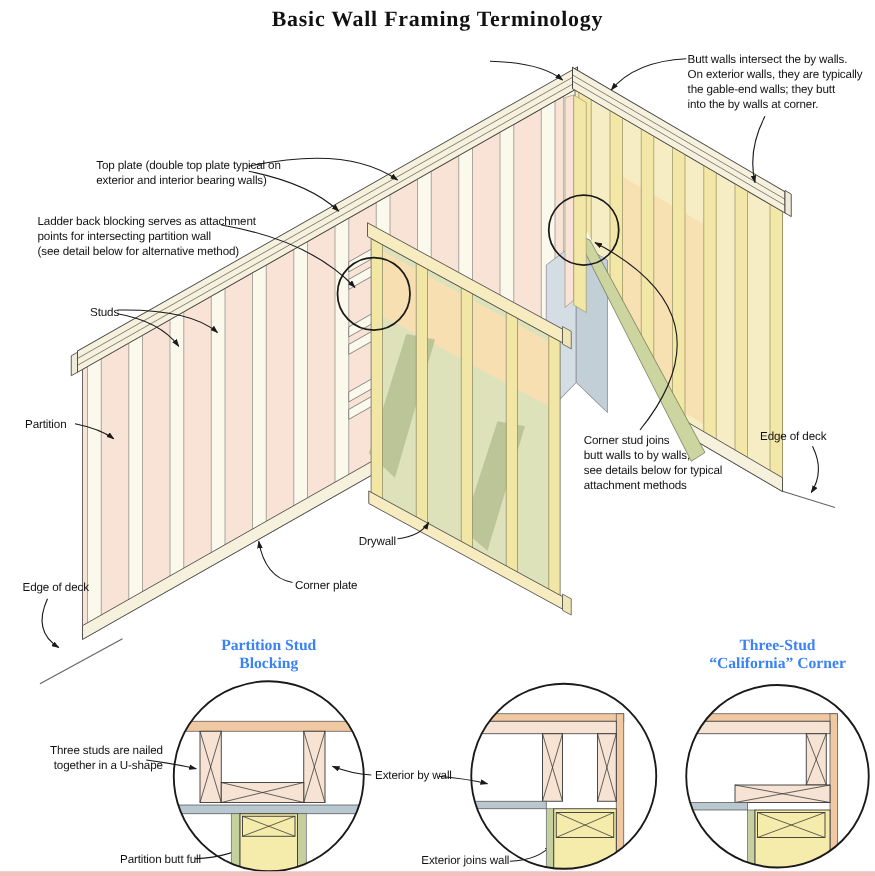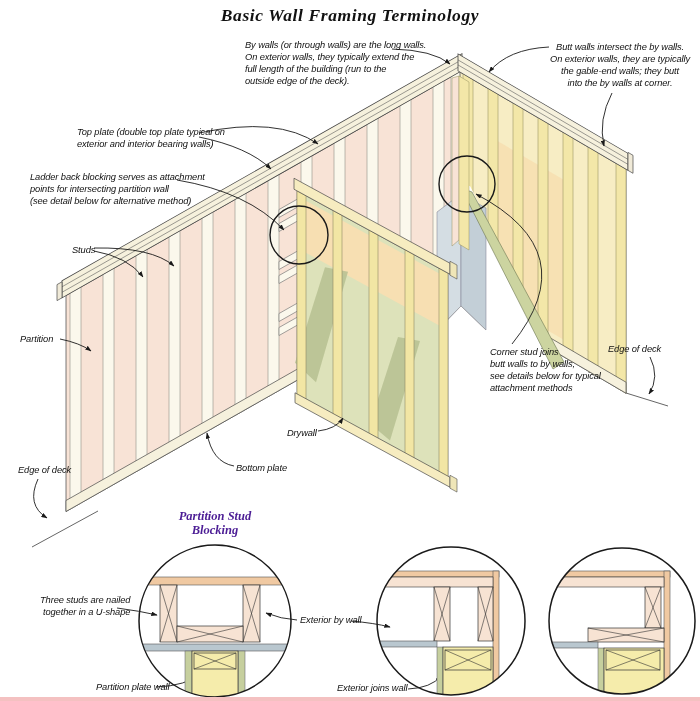--- a/index.html
+++ b/index.html
@@ -1,26 +1,26 @@
 <!DOCTYPE html>
 <html style="--sheathing-pink: #f8e3d6; --stud-cream: #fbf8ec; --plate-cream: #f6f1dd; --wall-yellow: #f7edc4; --stud-yellow: #f3e7a8; --partition-green: #dde2ba; --brace-green: #ccd4a0; --drywall-blue-light: #d4dde3; --drywall-blue-dark: #c3cfd7; --sheathing-orange: #f0c9a2; --detail-pink: #f7e3d3; --detail-yellow: #f5ecab; --detail-green-strip: #c6cf9e; --detail-drywall: #b9c7cf; --bottom-rule: #f4c1c1;"><head>
 <meta charset="utf-8">
 <style>
   html,body{margin:0;padding:0;background:#fff;}
   #stage{position:relative;width:700px;height:701px;background:#fff;overflow:hidden;
-         font-family:"Liberation Sans",sans-serif;font-style:italic;}
+         font-family:"Liberation Sans",sans-serif;}
   #art{position:absolute;left:0;top:0;}
   .main-title{position:absolute;left:0;top:5px;width:100%;text-align:center;
     font-family:"Liberation Serif",serif;font-weight:bold;font-size:17.5px;
     letter-spacing:0.6px;color:#111;}
   .lbl{position:absolute;font-size:9.3px;line-height:1.3;color:#111;
     letter-spacing:-0.1px;white-space:pre-line;}
-  .lbl.right{text-align:center;}
+  .lbl.right{text-align:left;}
   .detail-title{position:absolute;font-family:"Liberation Serif",serif;font-weight:bold;
-    font-size:12.5px;line-height:1.15;text-align:center;white-space:pre-line;color:#4c1d95;}
+    font-size:12.5px;line-height:1.15;text-align:center;white-space:pre-line;color:#3b82f6;}
   
   .f-sheath{fill:var(--sheathing-pink)}
   .f-studc{fill:var(--stud-cream)}
   .f-plate{fill:var(--plate-cream)}
   .f-wally{fill:var(--wall-yellow)}
   .f-study{fill:var(--stud-yellow)}
   .f-part{fill:var(--partition-green)}
   .f-brace{fill:var(--brace-green)}
   .f-dwl{fill:var(--drywall-blue-light)}
   .f-dwd{fill:var(--drywall-blue-dark)}
@@ -226,45 +226,43 @@
         <line x1="660" y1="650" x2="606" y2="670" stroke="#333" stroke-width="0.6"></line>
       </g>
       <circle cx="622" cy="621" r="73" fill="none" stroke="#1a1a1a" stroke-width="1.5"></circle>
     </g>
 
     <rect x="0" y="697" width="700" height="4" class="f-rule"></rect>
   </svg>
 
   <div class="main-title">Basic Wall Framing Terminology</div>
 
-  <div class="lbl" style="left:245px;top:39px;">By walls (or through walls) are the long walls.
-On exterior walls, they typically extend the
-full length of the building (run to the
-outside edge of the deck).</div>
   <div class="lbl right" style="right:10px;top:41px;">Butt walls intersect the by walls.
 On exterior walls, they are typically
 the gable-end walls; they butt
 into the by walls at corner.</div>
   <div class="lbl" style="left:77px;top:126px;">Top plate (double top plate typical on
 exterior and interior bearing walls)</div>
   <div class="lbl" style="left:30px;top:171px;">Ladder back blocking serves as attachment
 points for intersecting partition wall
 (see detail below for alternative method)</div>
   <div class="lbl" style="left:72px;top:244px;">Studs</div>
   <div class="lbl" style="left:20px;top:333px;">Partition</div>
   <div class="lbl" style="left:18px;top:464px;">Edge of deck</div>
   <div class="lbl" style="left:287px;top:427px;">Drywall</div>
-  <div class="lbl" style="left:236px;top:462px;">Bottom plate</div>
-  <div class="lbl" style="left:467px;top:346px;margin-left:23px;">Corner stud joins
+  <div class="lbl" style="left:236px;top:462px;">Corner plate</div>
+  <div class="lbl" style="left:467px;top:346px;">Corner stud joins
 butt walls to by walls,
 see details below for typical
 attachment methods</div>
   <div class="lbl" style="left:608px;top:343px;">Edge of deck</div>
 
   <div class="detail-title" style="left:140px;top:509px;width:150px;">Partition Stud
 Blocking</div>
+  <div class="detail-title" style="left:546px;top:509px;width:152px;">Three-Stud
+“California” Corner</div>
 
   <div class="lbl" style="left:40px;top:594px;text-align:right;">Three studs are nailed
 together in a U-shape</div>
-  <div class="lbl" style="left:96px;top:681px;">Partition plate wall</div>
+  <div class="lbl" style="left:96px;top:681px;">Partition butt full</div>
   <div class="lbl" style="left:300px;top:614px;">Exterior by wall</div>
   <div class="lbl" style="left:337px;top:682px;">Exterior joins wall</div>
 </div>
 
 </body></html>

